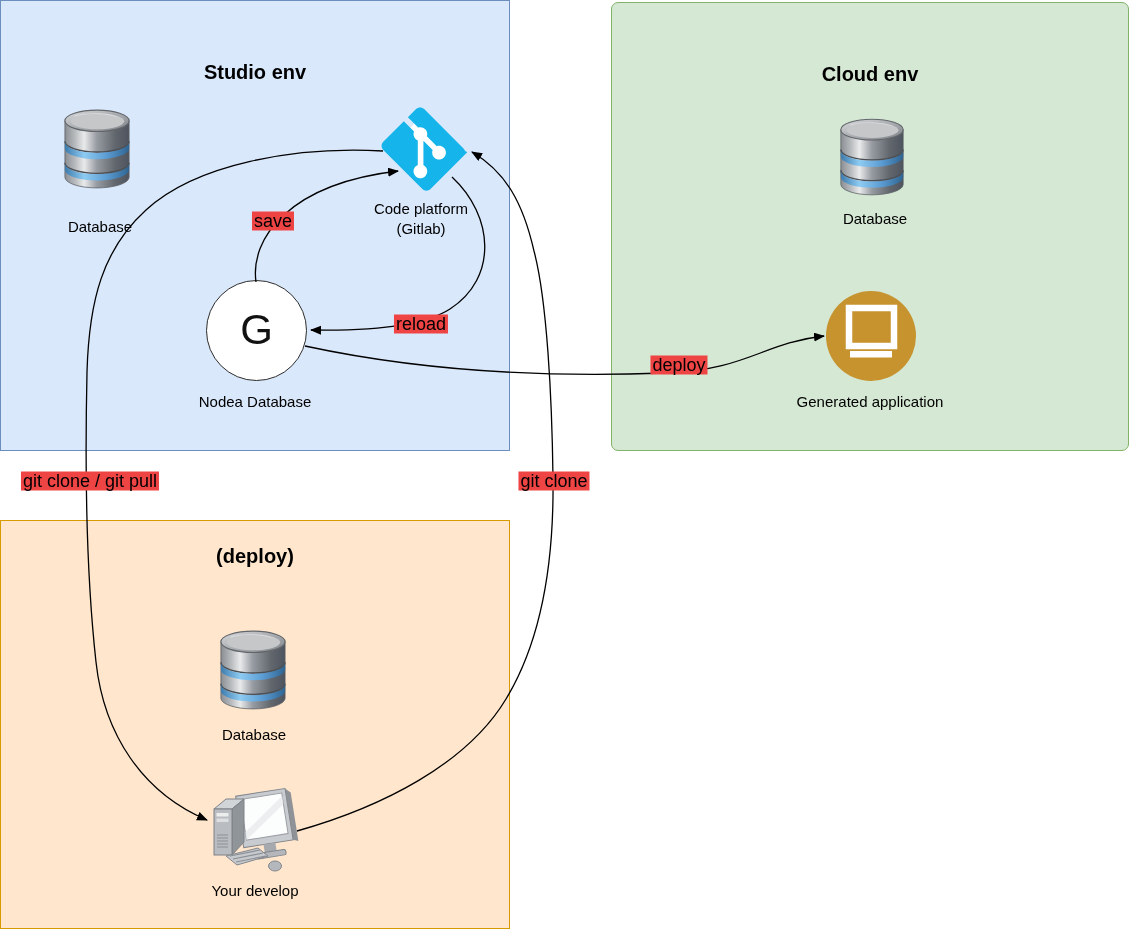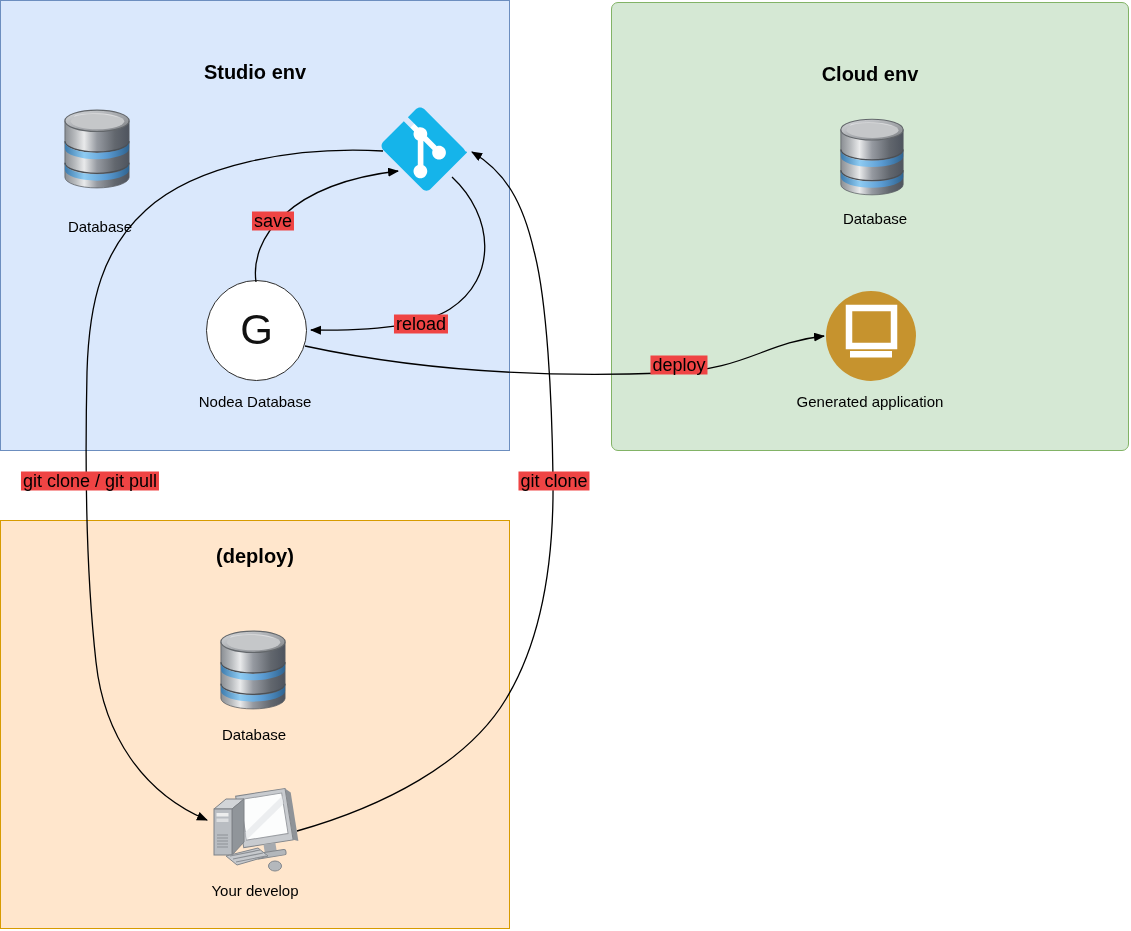--- a/index.html
+++ b/index.html
@@ -88,20 +88,24 @@
     <rect x="18.7" y="17.4" width="56" height="56" rx="7" fill="#ffffff" transform="rotate(45 46.7 45.4)"></rect>
     <path fill="#15b4ea" d="M92.71,44.408L47.694,-0.605c-2.589-2.59-6.79-2.59-9.38,0l-9.35,9.35l11.856,11.856
       c2.756-0.931,5.917-0.306,8.111,1.888c2.208,2.208,2.827,5.392,1.873,8.157l11.427,11.428
       c2.765-0.953,5.95-0.336,8.157,1.872c3.087,3.085,3.087,8.085,0,11.171c-3.086,3.085-8.087,3.085-11.174,0
       c-2.32-2.322-2.893-5.729-1.72-8.585l-10.657-10.657v28.043c0.753,0.372,1.463,0.869,2.09,1.494
       c3.086,3.085,3.086,8.084,0,11.173c-3.087,3.085-8.089,3.085-11.173,0c-3.087-3.088-3.087-8.088,0-11.173
       c0.762-0.762,1.644-1.338,2.59-1.728V35.464c-0.946-0.389-1.827-0.96-2.59-1.729c-2.338-2.337-2.9-5.77-1.701-8.64
       L24.27,13.365L0.605,37.03c-2.589,2.59-2.589,6.79,0,9.38l45.016,45.015c2.589,2.589,6.79,2.589,9.38,0
       l44.81-44.807C95.3,51.197,95.3,46.997,92.71,44.408"></path>
   </svg>
+  <div class="node-label" style="left:341px;top:199px;width:160px">
+    <div>Code platform</div>
+    <div>(Gitlab)</div>
+  </div>
 
   <div class="gnode">
     <span class="gletter">G</span>
   </div>
   <div class="node-label" style="left:155px;top:392px;width:200px">Nodea Database</div>
 
   <svg class="icon" style="left:838px;top:117px" width="68" height="82" viewBox="0 0 72 84">
       <use href="#dbIcon"></use>
     </svg>
   <div class="node-label" style="left:795px;top:209px;width:160px">Database</div>

